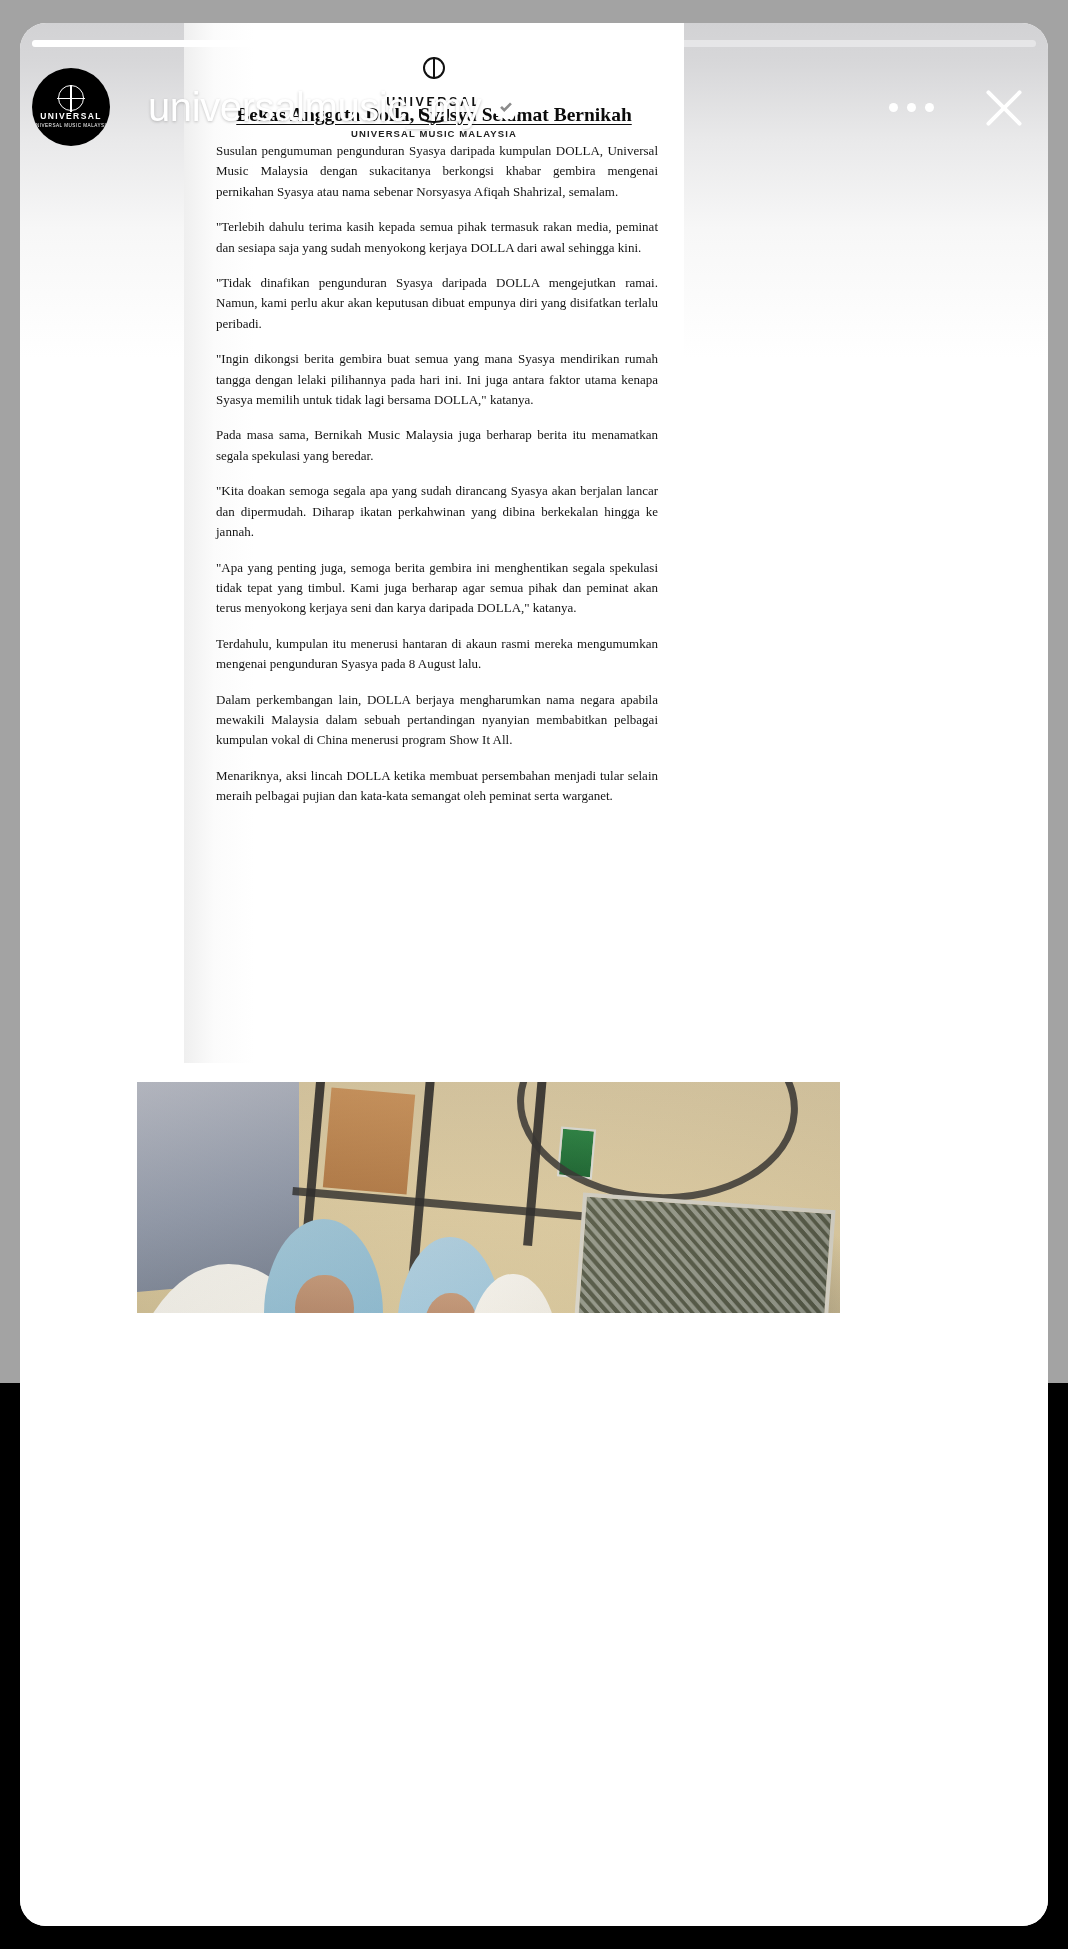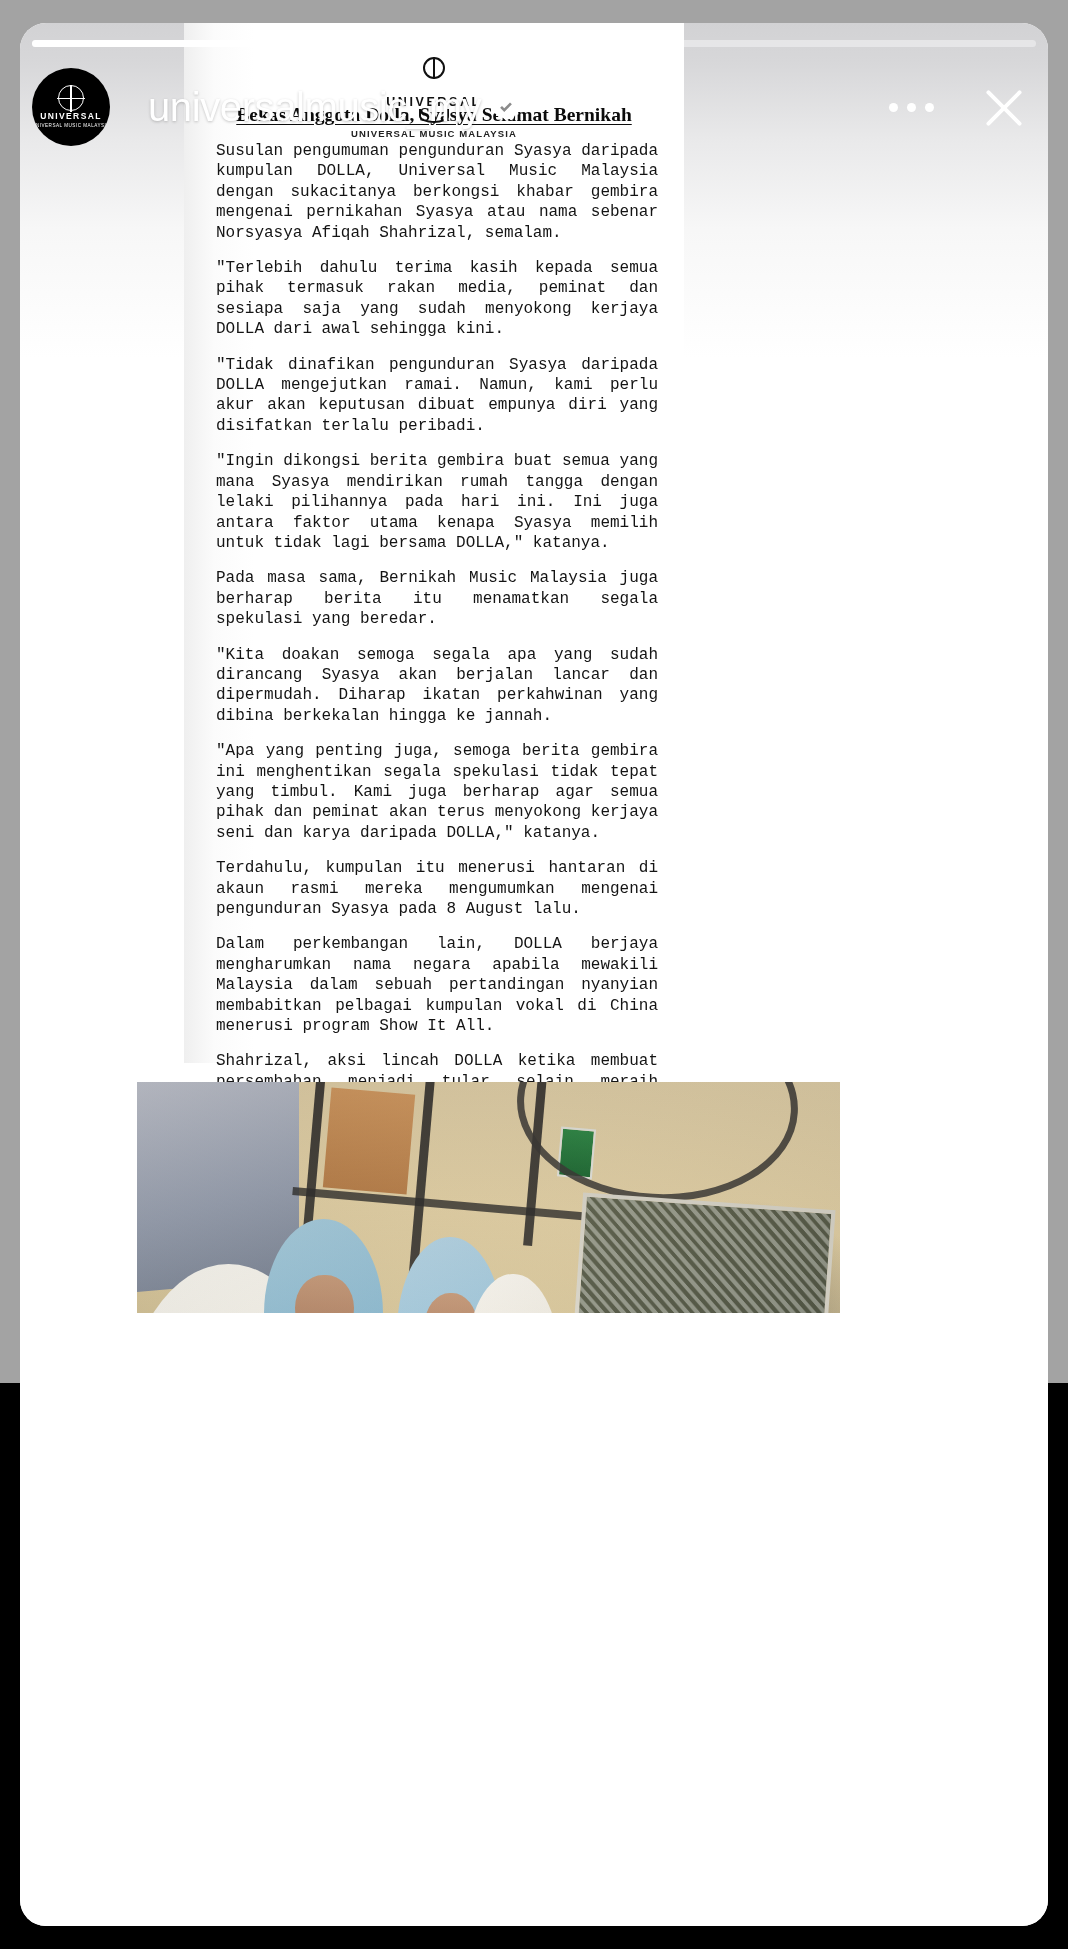--- a/index.html
+++ b/index.html
@@ -183,22 +183,22 @@
     text-underline-offset:3px;
     line-height:1.2;
   }
   #article-body {
     position:absolute;
     left:196px; top:118px;
     width:470px;
     padding-right:28px;
   }
   #article-body p {
-    font-family:Liberation Mono, monospace;
-    font-size:16px;
+    font-family:Liberation Serif, serif;
+    font-size:13px;
     line-height:20.4px;
     color:#141414;
     text-align:justify;
     margin-bottom:15px;
   }
   #article-body p:last-child { margin-bottom:0; }
 
   
   #photo-frame {
     position:absolute;
@@ -312,21 +312,21 @@
       <div id="article-body">
           <p>Susulan pengumuman pengunduran Syasya daripada kumpulan DOLLA, Universal Music Malaysia dengan sukacitanya berkongsi khabar gembira mengenai pernikahan Syasya atau nama sebenar Norsyasya Afiqah Shahrizal, semalam.</p>
           <p>"Terlebih dahulu terima kasih kepada semua pihak termasuk rakan media, peminat dan sesiapa saja yang sudah menyokong kerjaya DOLLA dari awal sehingga kini.</p>
           <p>"Tidak dinafikan pengunduran Syasya daripada DOLLA mengejutkan ramai. Namun, kami perlu akur akan keputusan dibuat empunya diri yang disifatkan terlalu peribadi.</p>
           <p>"Ingin dikongsi berita gembira buat semua yang mana Syasya mendirikan rumah tangga dengan lelaki pilihannya pada hari ini. Ini juga antara faktor utama kenapa Syasya memilih untuk tidak lagi bersama DOLLA," katanya.</p>
           <p>Pada masa sama, Bernikah Music Malaysia juga berharap berita itu menamatkan segala spekulasi yang beredar.</p>
           <p>"Kita doakan semoga segala apa yang sudah dirancang Syasya akan berjalan lancar dan dipermudah. Diharap ikatan perkahwinan yang dibina berkekalan hingga ke jannah.</p>
           <p>"Apa yang penting juga, semoga berita gembira ini menghentikan segala spekulasi tidak tepat yang timbul. Kami juga berharap agar semua pihak dan peminat akan terus menyokong kerjaya seni dan karya daripada DOLLA," katanya.</p>
           <p>Terdahulu, kumpulan itu menerusi hantaran di akaun rasmi mereka mengumumkan mengenai pengunduran Syasya pada 8 August lalu.</p>
           <p>Dalam perkembangan lain, DOLLA berjaya mengharumkan nama negara apabila mewakili Malaysia dalam sebuah pertandingan nyanyian membabitkan pelbagai kumpulan vokal di China menerusi program Show It All.</p>
-          <p>Shahrizal, aksi lincah DOLLA ketika membuat persembahan menjadi tular selain meraih pelbagai pujian dan kata-kata semangat oleh peminat serta warganet.</p>
+          <p>Menariknya, aksi lincah DOLLA ketika membuat persembahan menjadi tular selain meraih pelbagai pujian dan kata-kata semangat oleh peminat serta warganet.</p>
         </div>
 
       <div id="photo-frame">
         <div id="photo-bg">
           <div class="wall-left"></div>
           <div class="door-panel"></div>
           <div class="mullion m1"></div>
           <div class="mullion m2"></div>
           <div class="mullion m3"></div>
           <div class="lintel"></div>

